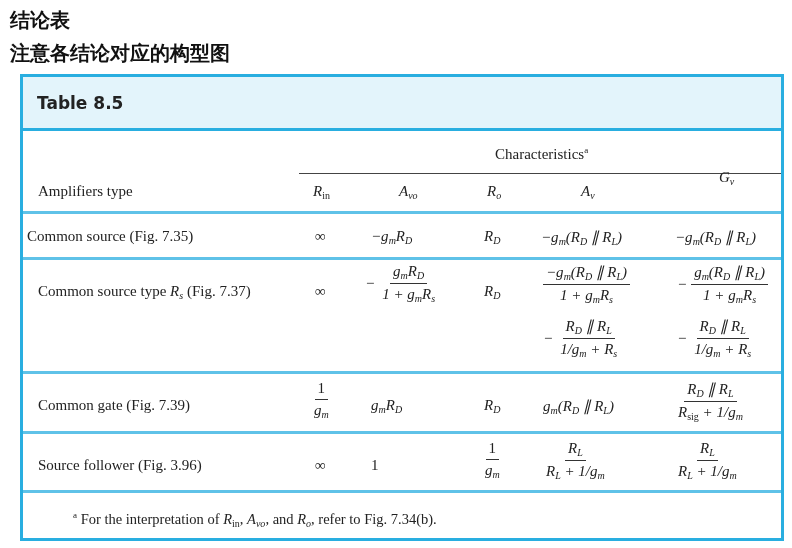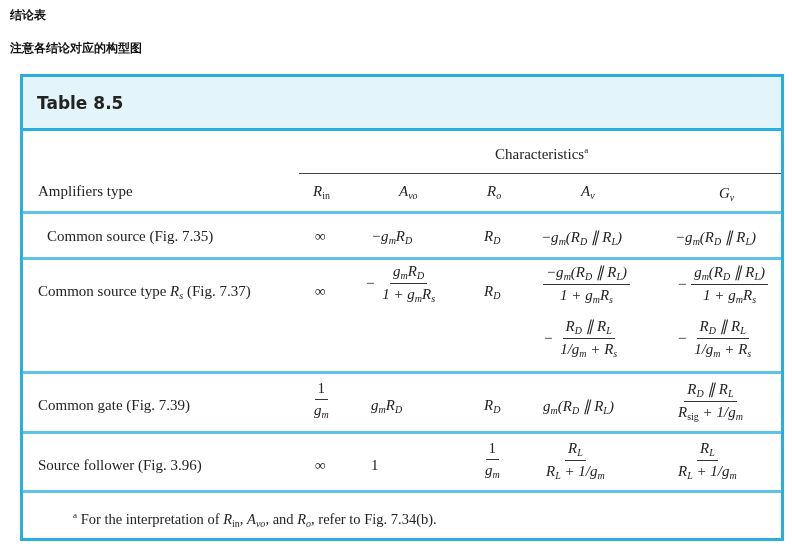--- a/index.html
+++ b/index.html
@@ -1,21 +1,21 @@
 <!DOCTYPE html>
 <html><head>
 <meta charset="utf-8">
 <style>
   * { box-sizing: border-box; margin: 0; padding: 0; }
   html, body { width: 792px; height: 548px; background: #ffffff; overflow: hidden; }
   body { position: relative; font-family: "Liberation Serif", serif; color: #222; }
 
   .heading {
     position: absolute; left: 10px;
-    font-family: "DejaVu Sans", sans-serif; font-weight: bold; font-size: 12px; color: #111;
+    font-family: "DejaVu Sans", sans-serif; font-weight: bold; font-size: 20px; color: #111;
   }
   #h1 { top: 7px; }
   #h2 { top: 40px; }
 
   .table-box {
     position: absolute; left: 20px; top: 74px; width: 764px; height: 467px;
     border: 3px solid #29aee0; background: #fff;
   }
   .title-bar {
     height: 54px; background: #e3f4fb; border-bottom: 3px solid #29aee0;
@@ -57,26 +57,26 @@
   </div>
 
   <div class="hdr-chars"><span>Characteristics</span><sup>a</sup></div>
   <div class="hdr-rule"></div>
 
   <div class="cell" style="left:15px;top:106px">Amplifiers type</div>
   <div class="cell it" style="left:290px;top:106px">R<sub style="font-style:normal">in</sub></div>
   <div class="cell it" style="left:376px;top:106px">A<sub>vo</sub></div>
   <div class="cell it" style="left:464px;top:106px">R<sub>o</sub></div>
   <div class="cell it" style="left:558px;top:106px">A<sub>v</sub></div>
-  <div class="cell it" style="left:696px;top:108px">G<sub>v</sub></div>
+  <div class="cell it" style="left:696px;top:92px">G<sub>v</sub></div>
 
   <div class="row-rule" style="top:134px"></div>
 
   <div>
-    <div class="cell" style="left:24px;top:151px">Common source (Fig. 7.35)</div>
+    <div class="cell" style="left:4px;top:151px">Common source (Fig. 7.35)</div>
     <div class="cell" style="left:292px;top:151px">∞</div>
     <div class="cell it" style="left:348px;top:151px">−g<sub>m</sub>R<sub>D</sub></div>
     <div class="cell it" style="left:461px;top:151px">R<sub>D</sub></div>
     <div class="cell it" style="left:518px;top:151px">−g<sub>m</sub>(R<sub>D</sub> ∥ R<sub>L</sub>)</div>
     <div class="cell it" style="left:652px;top:151px">−g<sub>m</sub>(R<sub>D</sub> ∥ R<sub>L</sub>)</div>
   </div>
 
   <div class="row-rule" style="top:180px"></div>
 
   <div>

